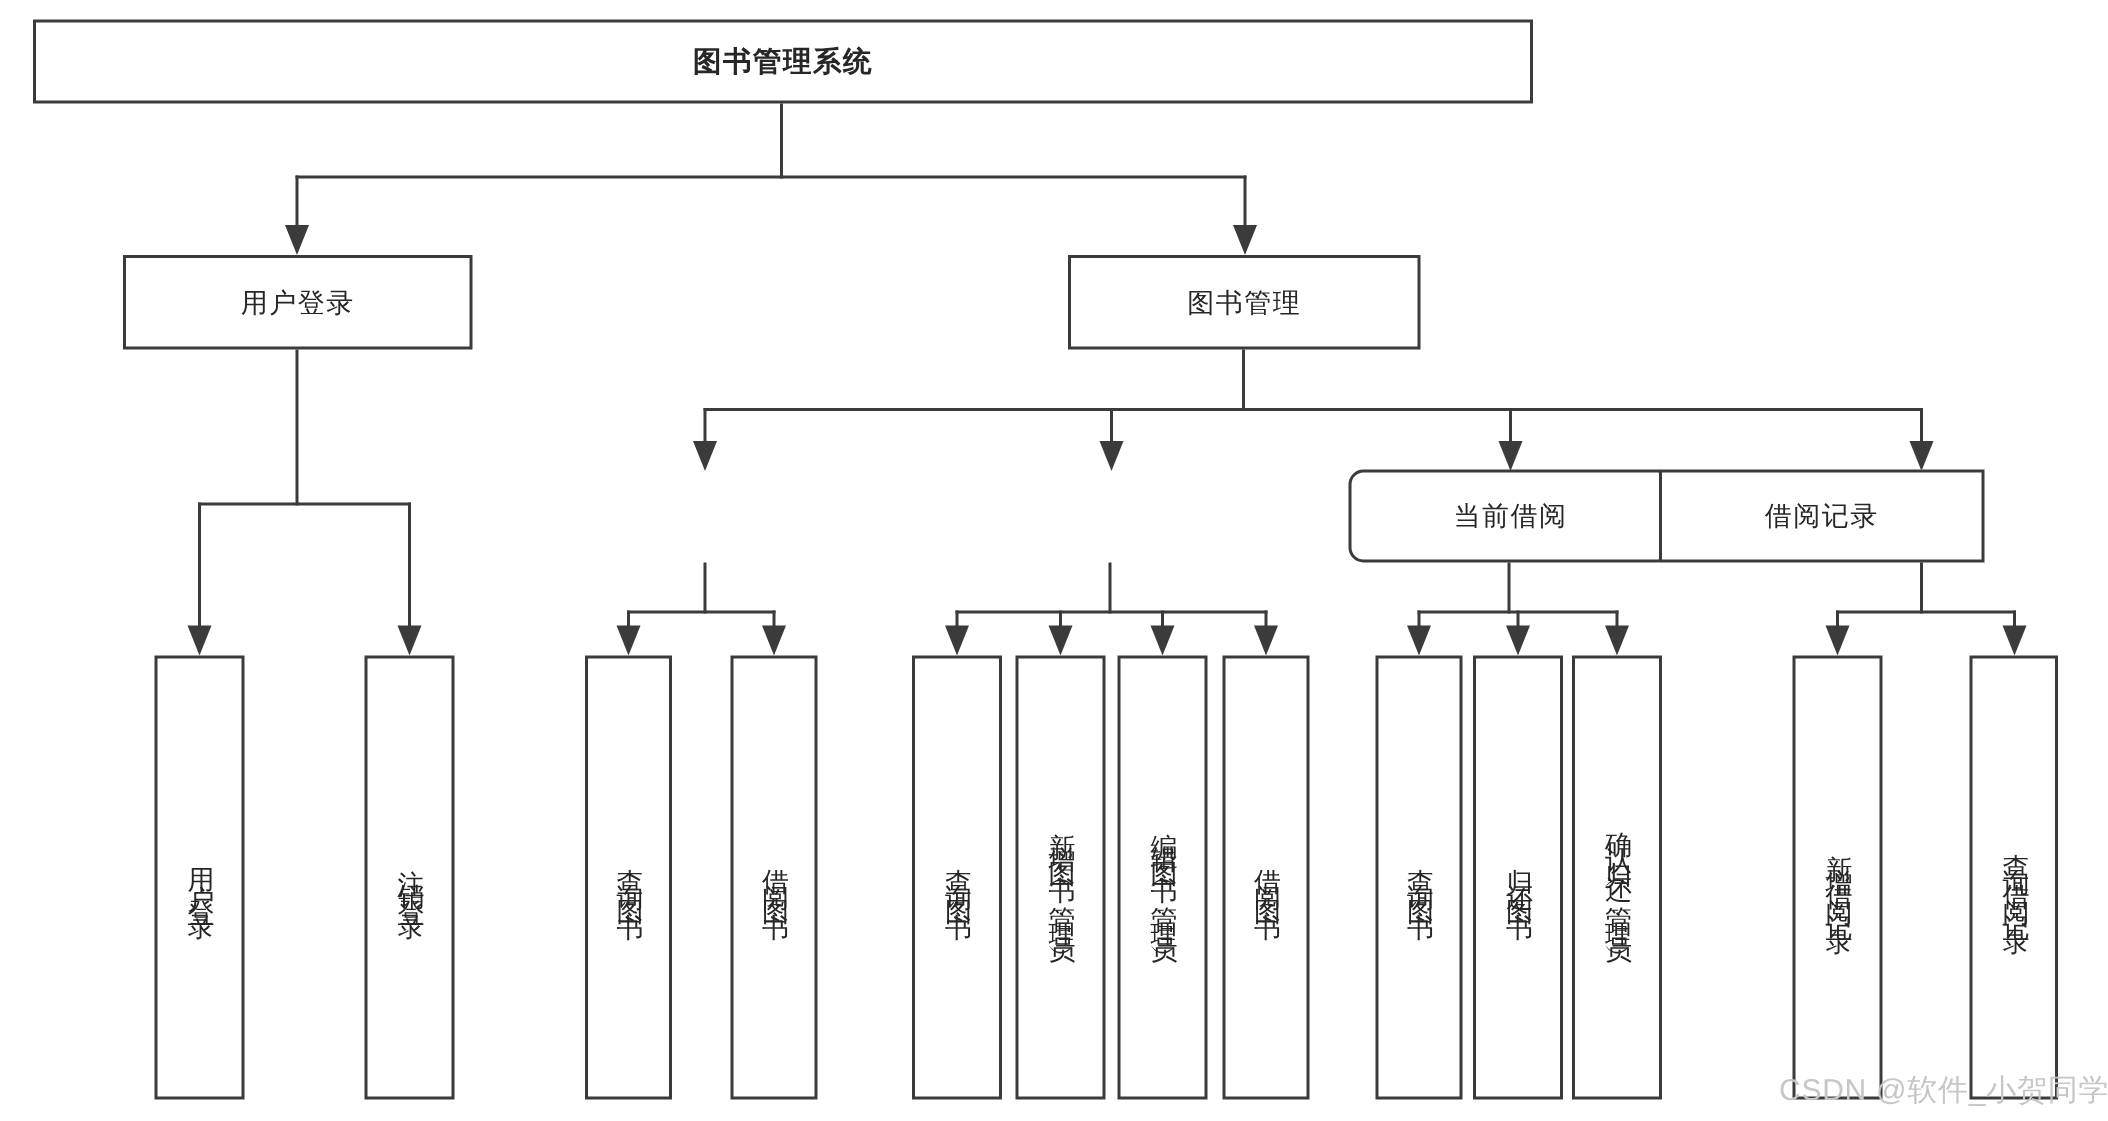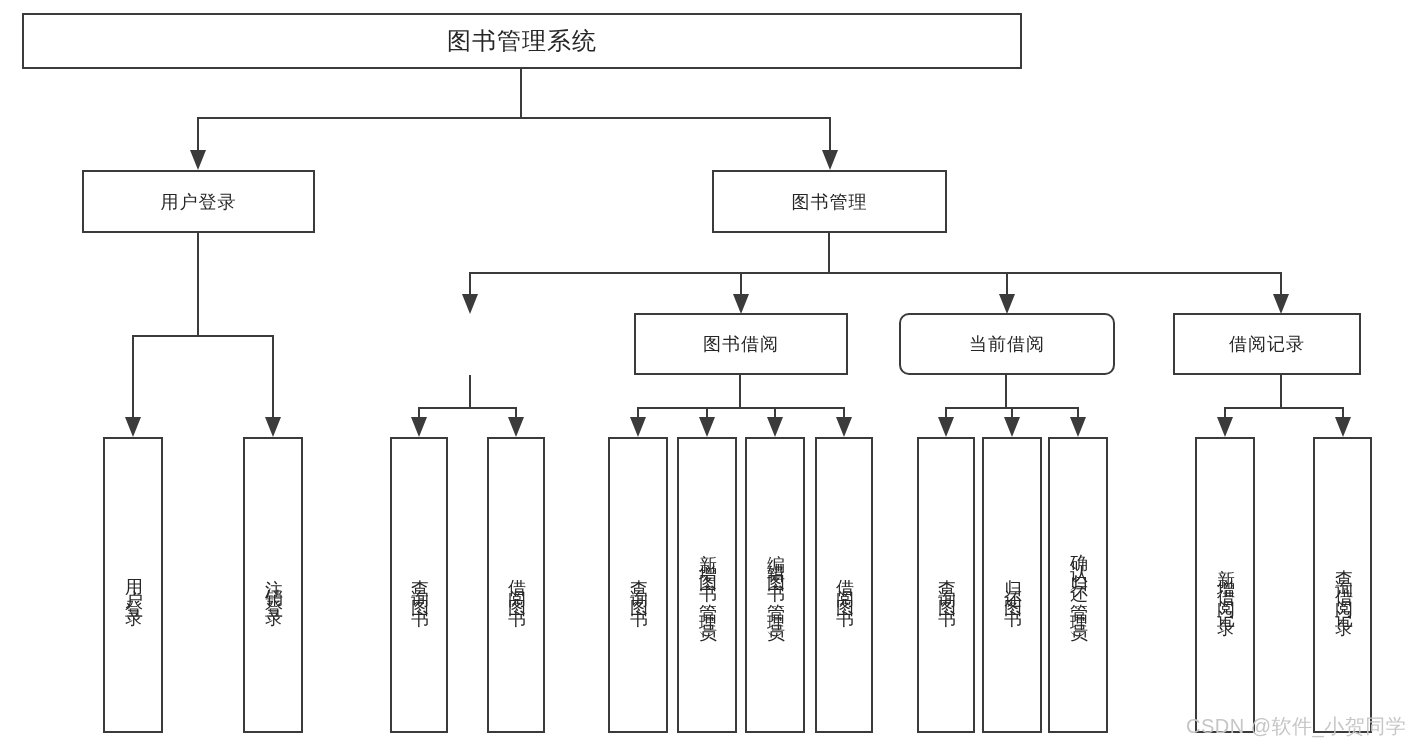--- a/index.html
+++ b/index.html
@@ -13,21 +13,21 @@
   .hbox{
     position:absolute;
     box-sizing:border-box;
     border:2px solid #3b3b3b;
     background:#ffffff;
     display:flex;align-items:center;justify-content:center;
     font-size:18px;color:#262626;
     letter-spacing:1px;
     white-space:nowrap;
   }
-  .hbox.root{font-size:24px;}
+  .hbox.root{font-size:19px;font-weight:bold;}
   .vbox{
     position:absolute;
     box-sizing:border-box;
     border:2px solid #3b3b3b;
     background:#ffffff;
     writing-mode:vertical-rl;
     text-orientation:mixed;
     text-align:center;
     font-size:18px;color:#262626;
     letter-spacing:10px;
@@ -81,23 +81,22 @@
   <div class="line" style="left:469px;top:272px;width:813px;height:2px;"></div>
   <div class="line" style="left:469px;top:272px;width:2px;height:24px;"></div>
   <div class="arrowhead" style="left:462px;top:294px;"></div>
   <div class="line" style="left:740px;top:272px;width:2px;height:24px;"></div>
   <div class="arrowhead" style="left:733px;top:294px;"></div>
   <div class="line" style="left:1006px;top:272px;width:2px;height:24px;"></div>
   <div class="arrowhead" style="left:999px;top:294px;"></div>
   <div class="line" style="left:1280px;top:272px;width:2px;height:24px;"></div>
   <div class="arrowhead" style="left:1273px;top:294px;"></div>
 
-  <div class="hbox" style="left:634px;top:313px;width:214px;height:62px;">图书借阅</div>
   <div class="hbox" style="left:899px;top:313px;width:216px;height:62px;border-radius:10px;">当前借阅</div>
-  <div class="hbox" style="left:1173px;top:313px;width:188px;height:62px;">借阅记录</div>
+  <div class="hbox" style="left:1106px;top:313px;width:217px;height:62px;">借阅记录</div>
 
   <div class="line" style="left:469px;top:375px;width:2px;height:34px;"></div>
   <div class="line" style="left:418px;top:407px;width:99px;height:2px;"></div>
   <div class="line" style="left:418px;top:407px;width:2px;height:12px;"></div>
   <div class="arrowhead" style="left:411px;top:417px;"></div>
   <div class="line" style="left:515px;top:407px;width:2px;height:12px;"></div>
   <div class="arrowhead" style="left:508px;top:417px;"></div>
 
   <div class="line" style="left:739px;top:375px;width:2px;height:34px;"></div>
   <div class="line" style="left:637px;top:407px;width:208px;height:2px;"></div>

